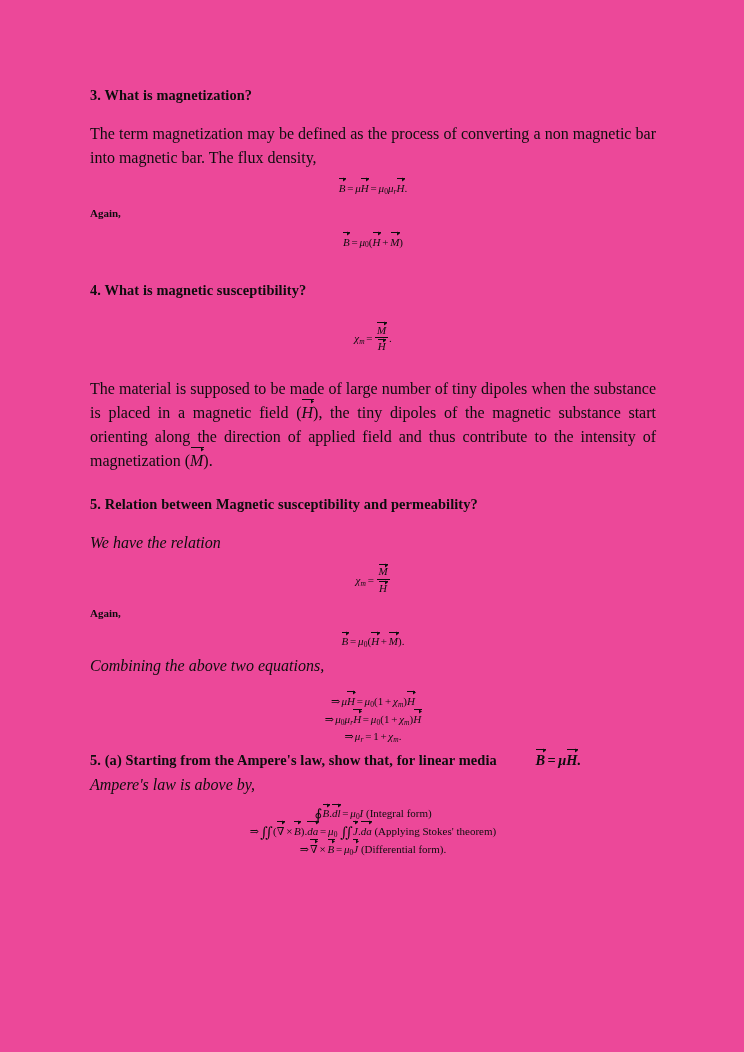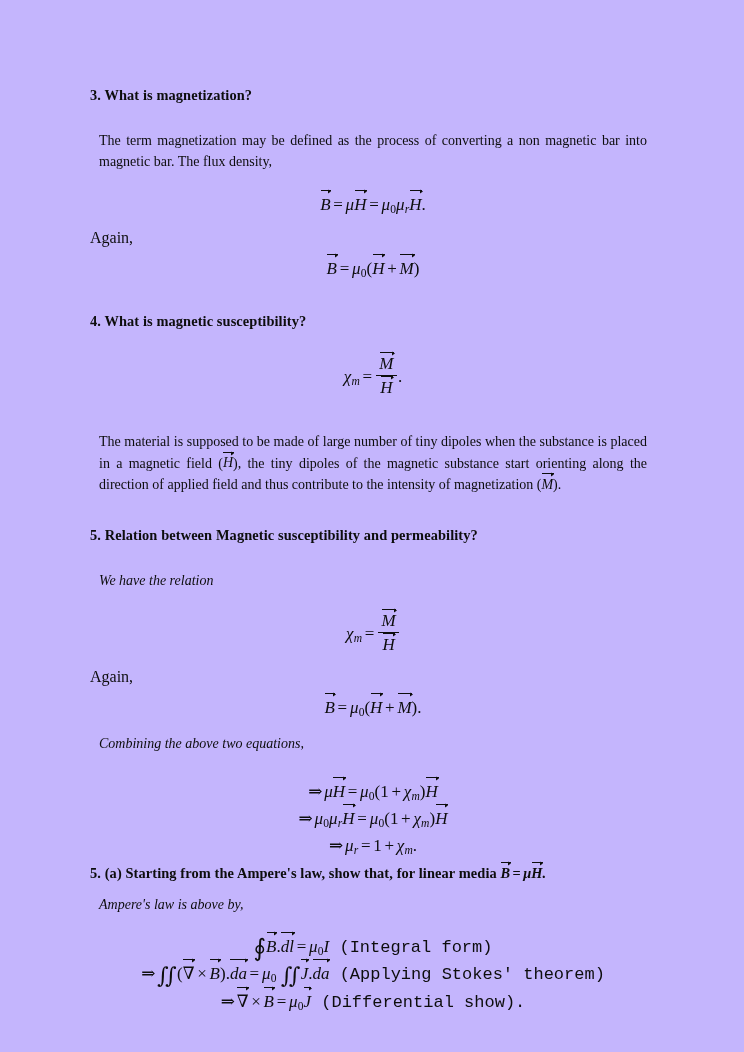--- a/index.html
+++ b/index.html
@@ -13,63 +13,63 @@
     position: relative;
     font-family: "Liberation Serif", "DejaVu Serif", serif;
     color: #0d0d0d;
     overflow: hidden;
   }
   .page {
     position: absolute;
     left: 0; top: 0;
     width: 744px;
     height: 1052px;
-    background: #c4b5fd;
+    background: #ec4899;
   }
   .content {
     position: absolute;
     left: 90px;
     top: 86px;
     width: 566px;
   }
 
   h2.qhead {
     font-size: 14.4px;
     font-weight: bold;
     margin: 0;
     padding: 0;
     line-height: 1.25;
     letter-spacing: 0.1px;
   }
 
   p.para {
-    font-size: 14px;
+    font-size: 16px;
     line-height: 1.47;
-    margin: 9px;
+    margin: 0;
     padding: 0;
     text-align: justify;
     text-align-last: left;
   }
   p.para.nojust { text-align: left; font-style: italic; }
 
   
   .sp-18 { height: 18px; }
   .sp-14 { height: 14px; }
   .sp-12 { height: 12px; }
   .sp-10 { height: 10px; }
   .sp-8  { height: 8px; }
   .sp-6  { height: 6px; }
   .sp-4  { height: 4px; }
   .sp-26 { height: 26px; }
   .sp-22 { height: 22px; }
   .sp-30 { height: 30px; }
 
   
   .eq {
-    font-size: 17px;
+    font-size: 11px;
     text-align: center;
     line-height: 1.5;
     white-space: nowrap;
   }
   .math {
     font-family: "Liberation Serif", "DejaVu Serif", serif;
     font-style: italic;
     white-space: nowrap;
   }
   .math .up { font-style: normal; }
@@ -159,38 +159,39 @@
     padding-right: 0.18em;
     font-family: "DejaVu Serif", serif;
   }
   .arrowr {
     font-style: normal;
     font-family: "DejaVu Serif", serif;
     padding-right: 0.1em;
   }
   .note {
     font-style: normal;
-    font-family: Liberation Mono, monospace;
+    font-family: Liberation Serif, serif;
   }
 
   
   .lbl-eq {
     position: relative;
     height: 0;
   }
   .lbl-eq .lbl {
     position: absolute;
     left: 0;
     top: 0;
-    font-size: 16px;
+    font-size: 11px;
     white-space: nowrap;
-  }
-
-  
-  .bmath { font-style: italic; font-weight: bold; }
+    font-weight: bold;
+  }
+
+  
+  .bmath { font-style: italic; font-weight: bold; margin-left: 35px; }
   .bmath .vec::after { border-top-width: 1.6px; }
 </style>
 </head>
 <body>
 
 <div class="page">
   <div class="content">
 
     <h2 class="qhead">3. What is magnetization?</h2>
 
@@ -293,17 +294,17 @@
 
     <div class="eq">
       <span class="math"><span class="bigint">∮</span><span class="vec"><span class="ltr">B</span></span><span class="up">.</span><span class="vec vecw"><span class="ltr">dl</span></span><span class="op">=</span>μ<span class="sub upr">0</span>I</span><span class="note">&nbsp;<span>(Integral form)</span></span>
     </div>
 
     <div class="eq">
       <span class="math"><span class="arrowr">⇒</span><span class="bigint2">∫∫</span><span class="paren">(</span><span class="vec"><span class="ltr">∇</span></span><span class="op">×</span><span class="vec"><span class="ltr">B</span></span><span class="paren">)</span><span class="up">.</span><span class="vec vecw"><span class="ltr">da</span></span><span class="op">=</span>μ<span class="sub upr">0</span>&nbsp;<span class="bigint2">∫∫</span><span class="vec"><span class="ltr">J</span></span><span class="up">.</span><span class="vec vecw"><span class="ltr">da</span></span></span><span class="note">&nbsp;<span>(Applying Stokes' theorem)</span></span>
     </div>
 
     <div class="eq">
-      <span class="math"><span class="arrowr">⇒</span><span class="vec"><span class="ltr">∇</span></span><span class="op">×</span><span class="vec"><span class="ltr">B</span></span><span class="op">=</span>μ<span class="sub upr">0</span><span class="vec"><span class="ltr">J</span></span></span><span class="note">&nbsp;<span>(Differential show).</span></span>
+      <span class="math"><span class="arrowr">⇒</span><span class="vec"><span class="ltr">∇</span></span><span class="op">×</span><span class="vec"><span class="ltr">B</span></span><span class="op">=</span>μ<span class="sub upr">0</span><span class="vec"><span class="ltr">J</span></span></span><span class="note">&nbsp;<span>(Differential form).</span></span>
     </div>
 
   </div>
 </div>
 
 </body></html>

